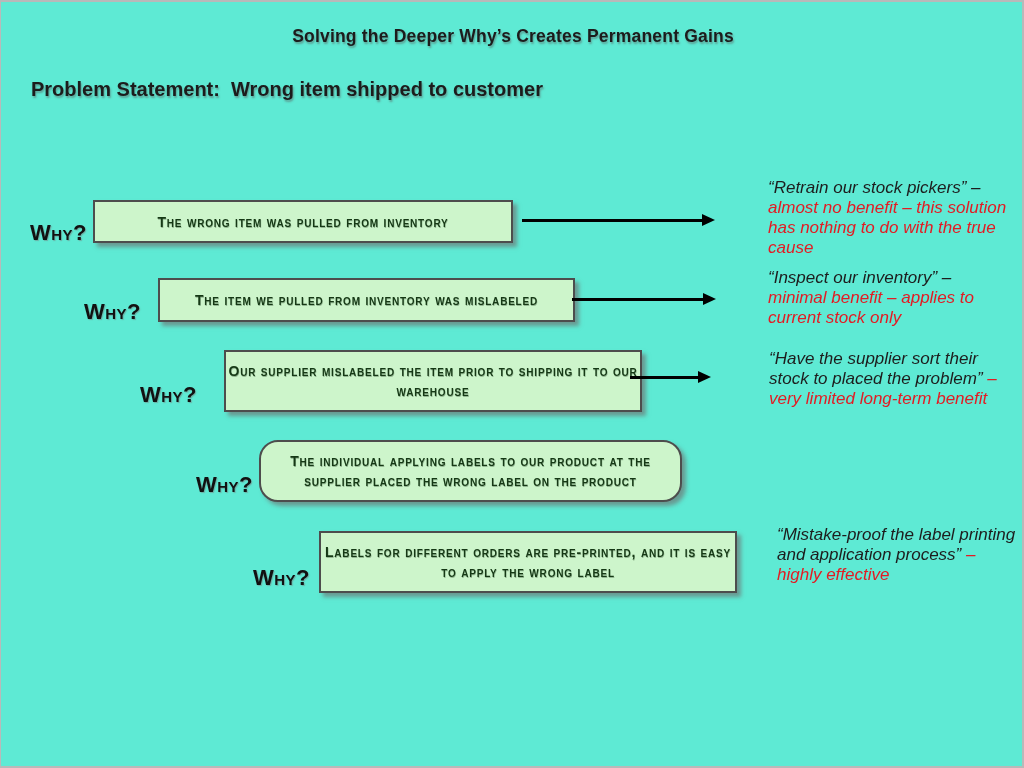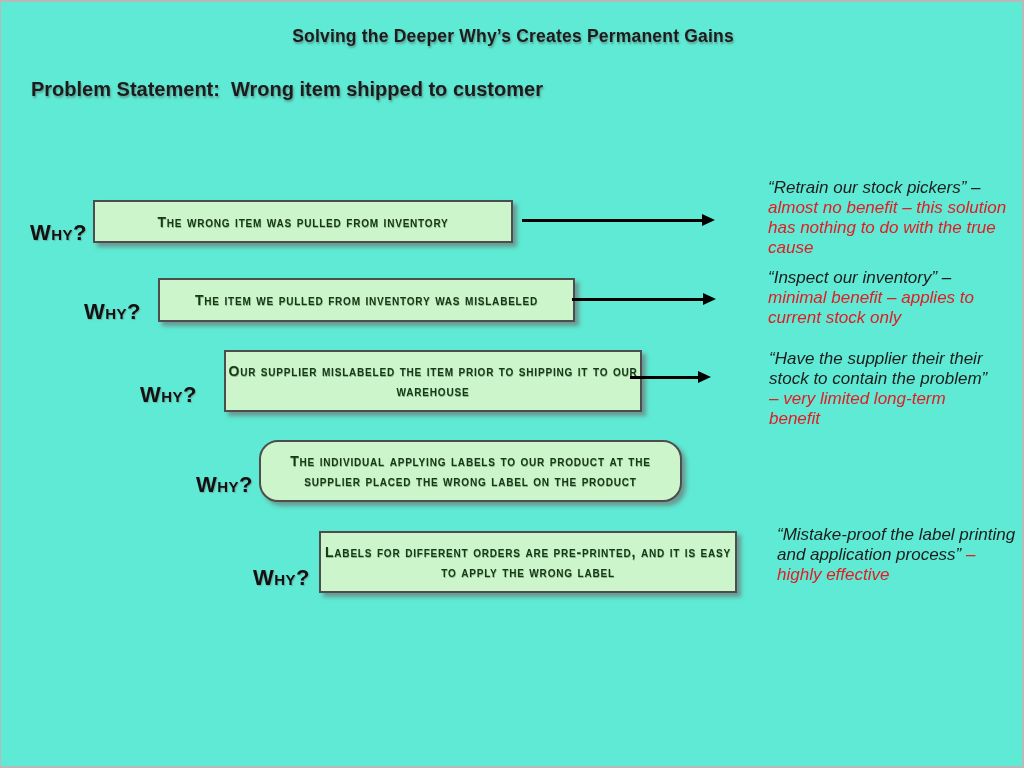--- a/index.html
+++ b/index.html
@@ -91,21 +91,21 @@
     <span class="q">“Inspect our inventory” –</span>
     <span class="c">minimal benefit – applies to current stock only</span>
   </div>
 
   <div class="why-label w3">Why?</div>
   <div class="cause-box b3">
     <span>Our supplier mislabeled the item prior to shipping it to our warehouse</span>
   </div>
   <div class="arrow ar3"></div>
   <div class="annotation a3">
-    <span class="q">“Have the supplier their their stock to contain the problem”</span>
+    <span class="q">“Have the supplier sort their stock to placed the problem”</span>
     <span class="c">– very limited long-term benefit</span>
   </div>
 
   <div class="why-label w4">Why?</div>
   <div class="cause-box b4">
     <span>The individual applying labels to our product at the supplier placed the wrong label on the product</span>
   </div>
 
   <div class="why-label w5">Why?</div>
   <div class="cause-box b5">

